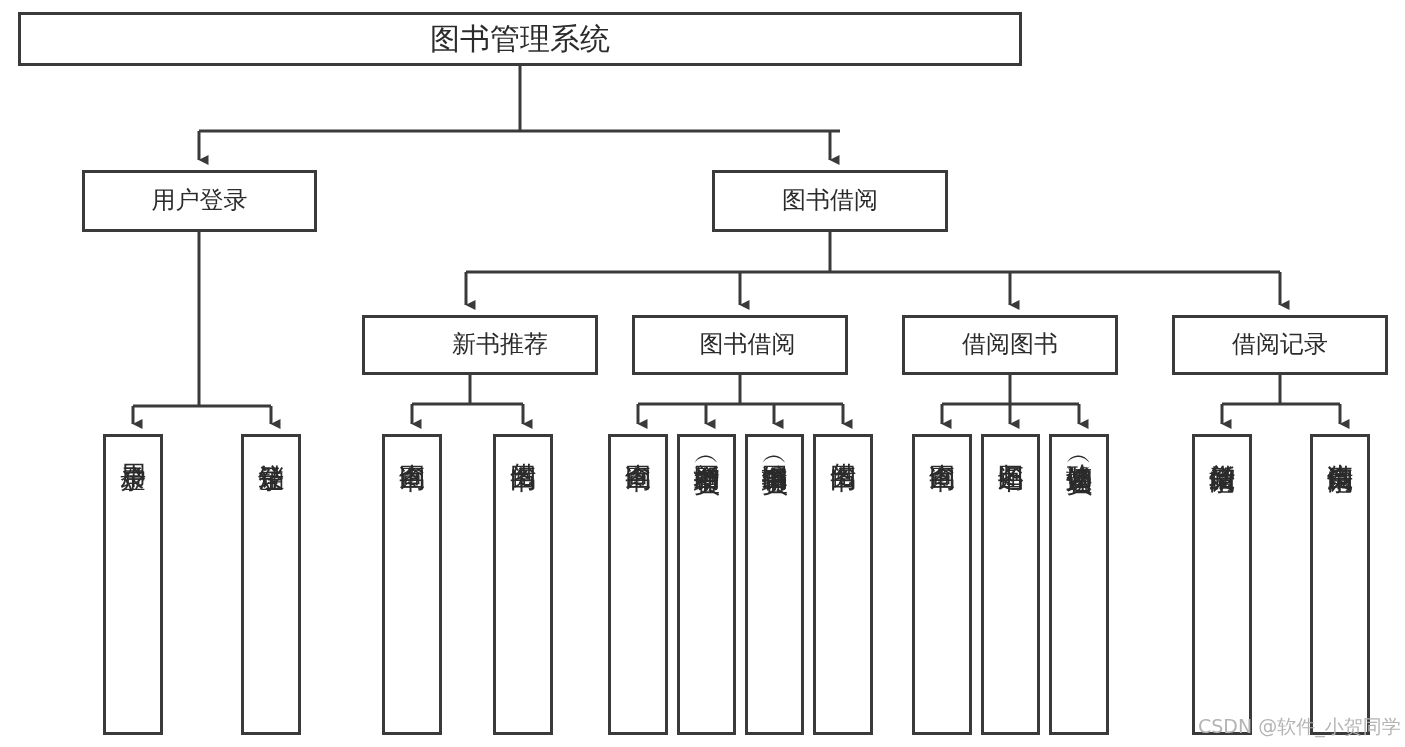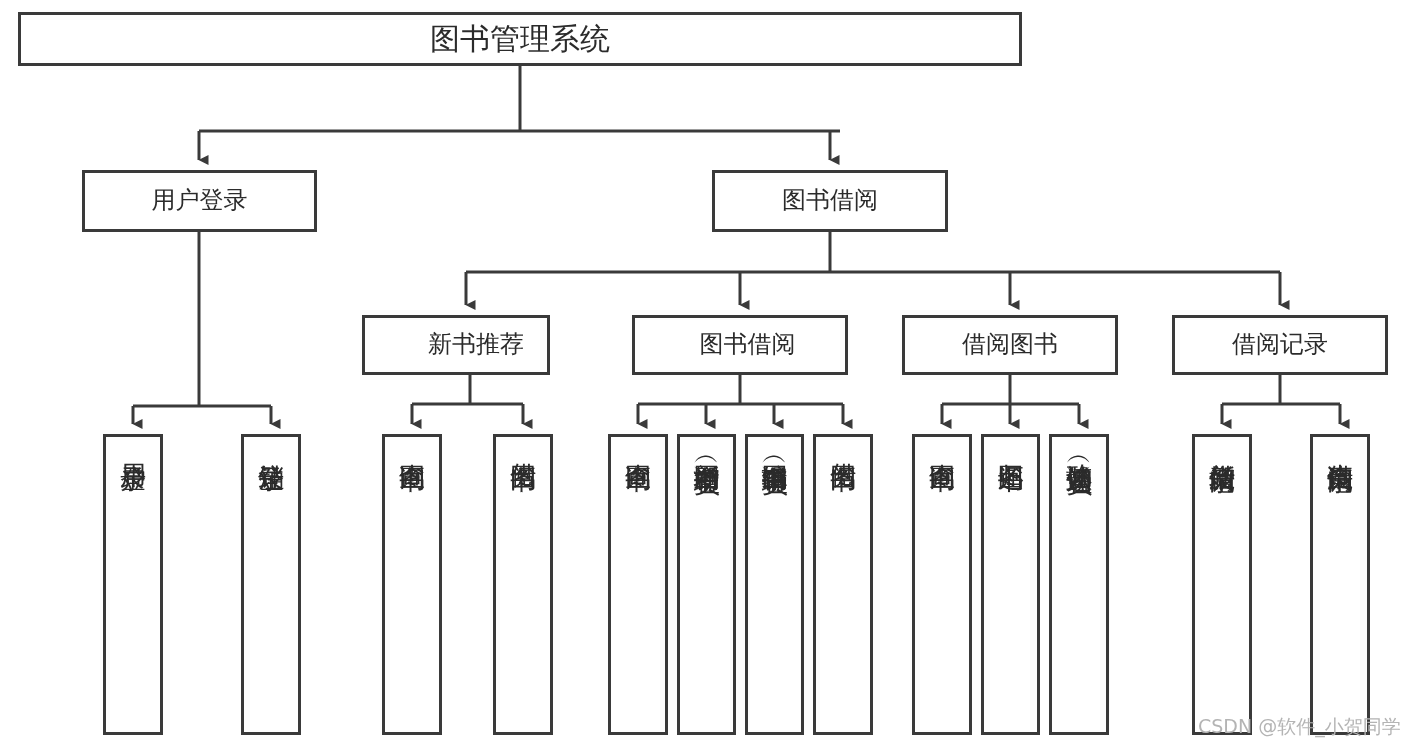--- a/index.html
+++ b/index.html
@@ -130,21 +130,21 @@
     <span class="label">图书管理系统</span>
   </div>
 
   <div class="node h" style="left:82px;top:170px;width:235px;height:62px;">
     <span class="label">用户登录</span>
   </div>
   <div class="node h" style="left:712px;top:170px;width:236px;height:62px;">
     <span class="label">图书借阅</span>
   </div>
 
-  <div class="node h" style="left:362px;top:315px;width:188px;height:60px;padding-left:40px;">
+  <div class="node h" style="left:362px;top:315px;width:236px;height:60px;padding-left:40px;">
     <span class="label">新书推荐</span>
   </div>
   <div class="node h" style="left:632px;top:315px;width:216px;height:60px;padding-left:15px;">
     <span class="label">图书借阅</span>
   </div>
   <div class="node h" style="left:902px;top:315px;width:216px;height:60px;">
     <span class="label">借阅图书</span>
   </div>
   <div class="node h" style="left:1172px;top:315px;width:216px;height:60px;">
     <span class="label">借阅记录</span>

